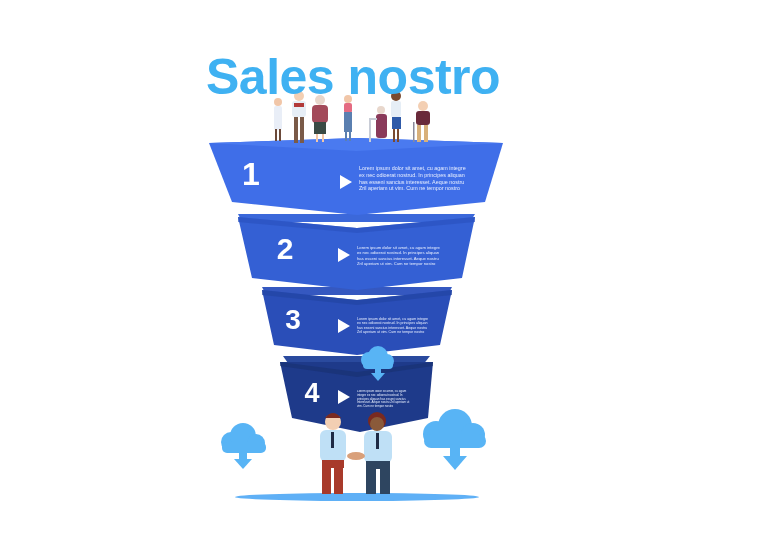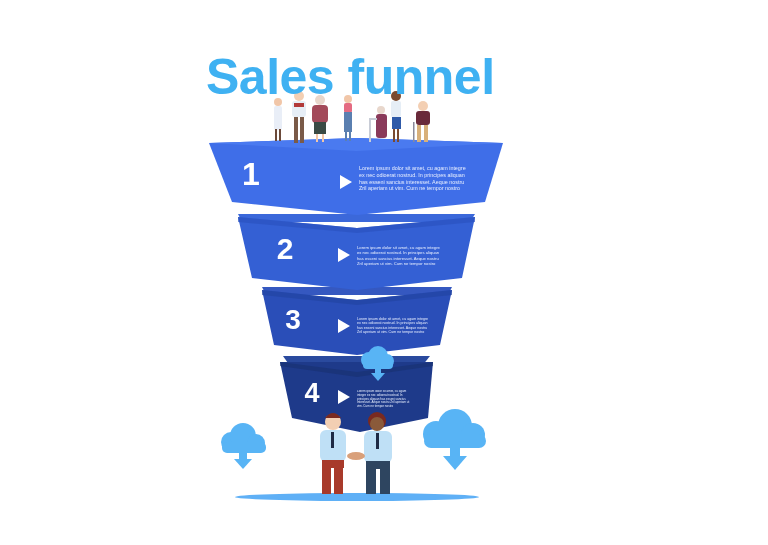--- a/index.html
+++ b/index.html
@@ -153,21 +153,21 @@
     <rect x="364" y="431" width="28" height="32" rx="6" fill="#bfe0f6"></rect>
     <rect x="376" y="433" width="3" height="16" fill="#1e2a44"></rect>
     <rect x="366" y="461" width="24" height="8" fill="#2e4560"></rect>
     <rect x="366" y="467" width="10" height="27" fill="#2e4560"></rect>
     <rect x="380" y="467" width="10" height="27" fill="#2e4560"></rect>
 
     <ellipse cx="356" cy="456" rx="9" ry="4" fill="#d9a07a"></ellipse>
   </g>
 </svg>
 
-<div class="title" style="color:#3fb1f2;">Sales funnel</div>
+<div class="title" style="color:#3fb1f2;">Sales nostro</div>
 
 <div class="stage-num" style="left:236px; top:156px; width:30px; font-size:32px;">1</div>
 <div class="play" style="left:340px; top:175px; border-top-width:7px; border-bottom-width:7px; border-left-width:12px;"></div>
 <div class="stage-text" style="left:359px; top:165px; width:112px; height:34px; font-size:5.4px;">Lorem ipsum dolor sit amet, cu agam integre ex nec odioerat nostrud. In principes aliquan has esseni sancius interesset. Aeque nostru Zril aperiam ut vim. Cum ne tempor nostro</div>
 
 <div class="stage-num" style="left:270px; top:232px; width:30px; font-size:30px;">2</div>
 <div class="play" style="left:338px; top:248px; border-top-width:7px; border-bottom-width:7px; border-left-width:12px;"></div>
 <div class="stage-text" style="left:357px; top:245px; width:87px; height:26px; font-size:4.2px;">Lorem ipsum dolor sit amet, cu agam integre ex nec odioerat nostrud. In principes aliquan has esseni sancius interesset. Aeque nostru Zril aperiam ut vim. Cum ne tempor nostro</div>
 
 <div class="stage-num" style="left:278px; top:304px; width:30px; font-size:28px;">3</div>

